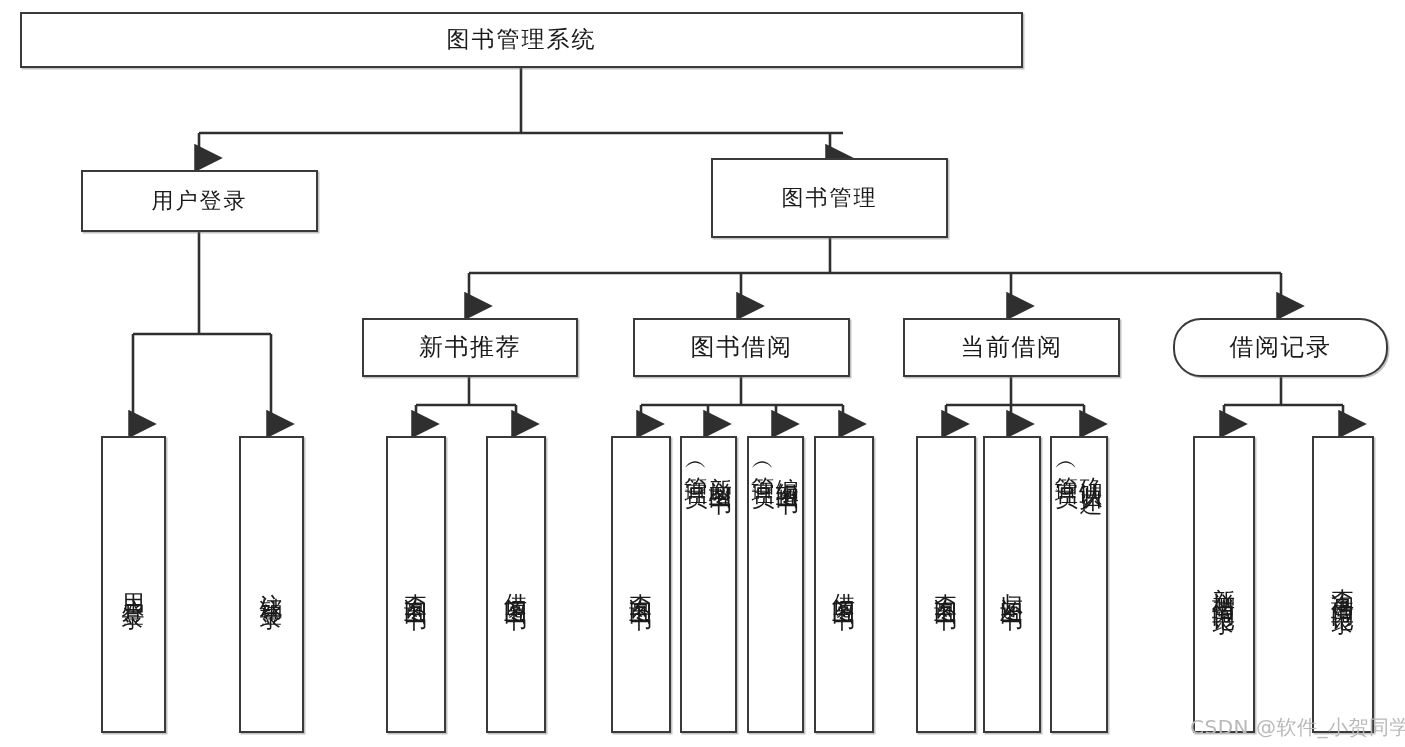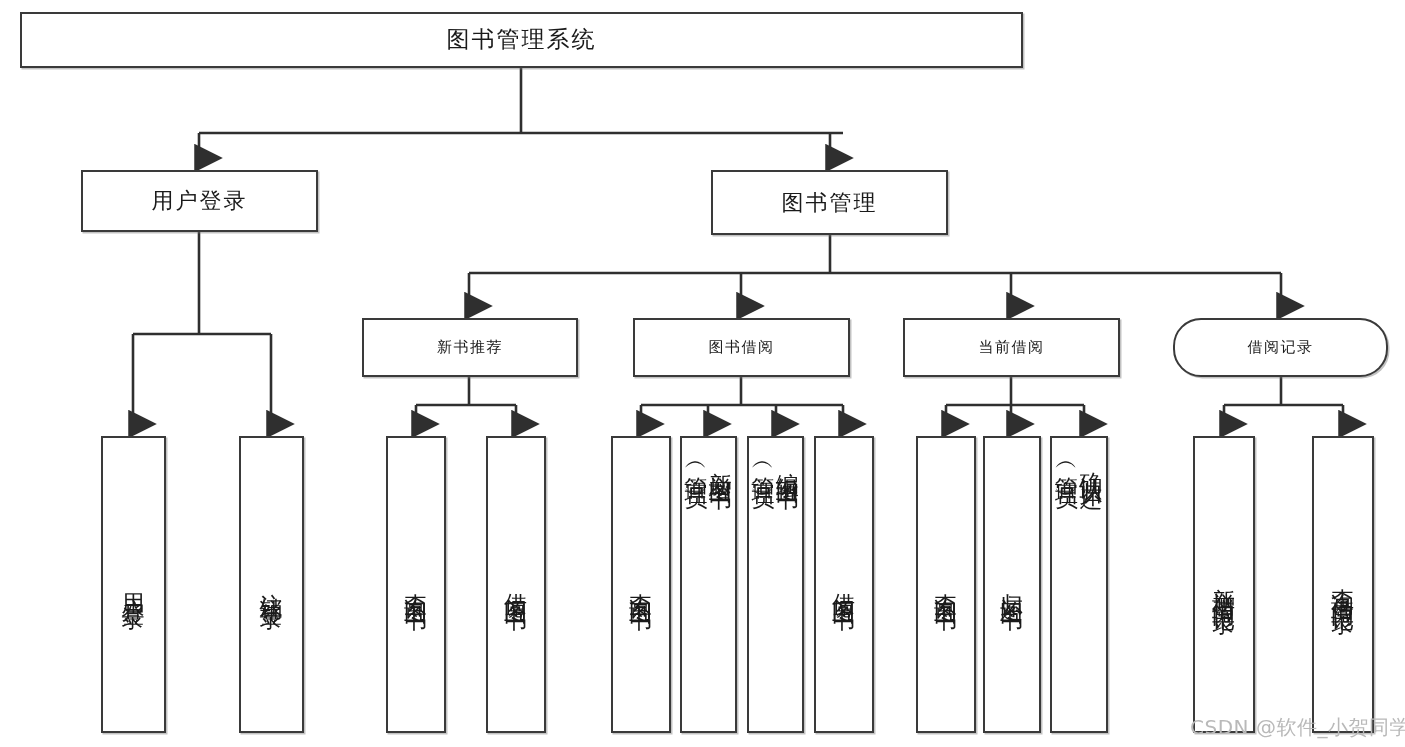--- a/index.html
+++ b/index.html
@@ -17,27 +17,27 @@
     border:2.5px solid #3a3a3a;
     display:flex;align-items:center;justify-content:center;
     color:#1a1a1a;
     box-shadow:1.5px 1.5px 0 rgba(120,120,120,.45);
   }
   .node .lbl{
     display:block;
     line-height:1.18;
     letter-spacing:1px;
     white-space:pre-line;
-    text-align:left;
+    text-align:right;
   }
   .h-node .lbl{font-size:22px;}
   .root{font-size:23px;}
   .root .lbl{font-size:23px;letter-spacing:2px;}
   .lvl1 .lbl{font-size:22px;letter-spacing:2px;}
-  .lvl2 .lbl{font-size:15px;letter-spacing:1.5px;}
+  .lvl2 .lbl{font-size:24px;letter-spacing:1.5px;}
   
   .leaf{align-items:flex-start;padding-top:16px;}
   .leaf .lbl{
     writing-mode:vertical-rl;
     text-orientation:upright;
     font-size:23px;
     line-height:1.05;
     letter-spacing:5px;
     margin:0 auto;
   }
@@ -109,21 +109,21 @@
     </g>
   </svg>
 
   <div class="node root h-node" style="left:20px;top:12px;width:1003px;height:56px;">
     <span class="lbl">图书管理系统</span>
   </div>
 
   <div class="node lvl1 h-node" style="left:81px;top:170px;width:237px;height:62px;">
     <span class="lbl">用户登录</span>
   </div>
-  <div class="node lvl1 h-node" style="left:711px;top:170px;width:237px;height:65px;">
+  <div class="node lvl1 h-node" style="left:711px;top:158px;width:237px;height:80px;">
     <span class="lbl">图书管理</span>
   </div>
 
   <div class="node lvl2 h-node" style="left:362px;top:318px;width:216px;height:59px;">
     <span class="lbl">新书推荐</span>
   </div>
   <div class="node lvl2 h-node" style="left:903px;top:318px;width:217px;height:59px;">
     <span class="lbl">当前借阅</span>
   </div>
   <div class="node lvl2 h-node" style="left:633px;top:318px;width:217px;height:59px;">

